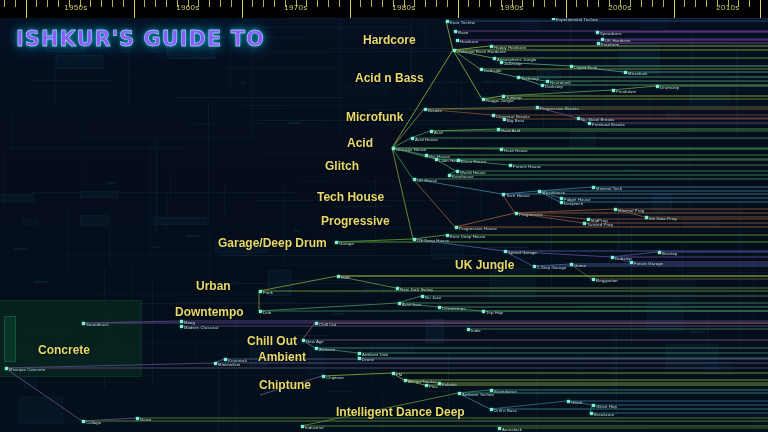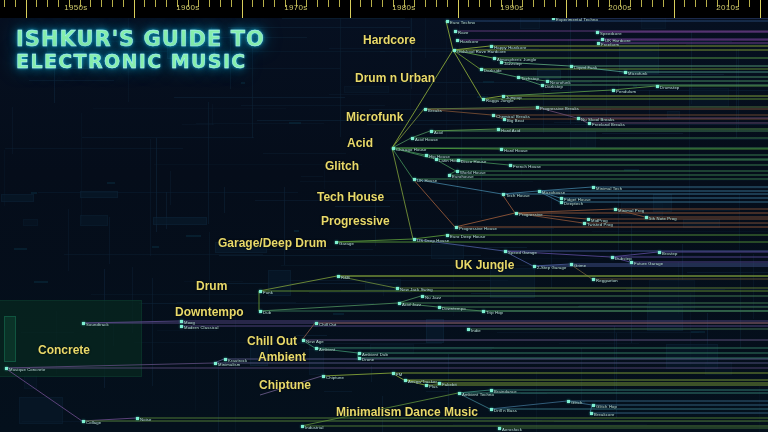--- a/index.html
+++ b/index.html
@@ -22,21 +22,21 @@
   #ruler{position:absolute;left:0;top:0;width:768px;height:18px;
          background:#000;z-index:30;}
   #ruler .tick{position:absolute;top:0;width:1px;height:7px;background:#b9b14a;}
   #ruler .tick.major{height:18px;background:#d8cf5c;}
   #ruler .dec{position:absolute;top:3px;color:#cfc96b;font-size:8px;
               letter-spacing:.3px;white-space:nowrap;transform:translateX(-50%);}
 
   
   #title{position:absolute;left:16px;top:28px;z-index:25;
          font-family:"DejaVu Sans",sans-serif;font-weight:bold;
-         font-size:21px;line-height:1.08;letter-spacing:1px;color:#86efac;
+         font-size:21px;line-height:1.08;letter-spacing:1px;color:#8b5cf6;
          text-shadow:0 0 3px #19b7d6,0 0 9px #0f8fb5,0 0 18px #0a6f93;
          -webkit-text-stroke:0.4px #bff4ff;}
   #title div{white-space:nowrap;}
   #title .l2{font-size:19px;letter-spacing:1.4px;}
 
   
   .cat{position:absolute;color:#e8d96a;font-size:11px;font-weight:bold;
        white-space:nowrap;z-index:22;text-shadow:0 0 2px #000;}
   .cat.big{font-size:12px;}
 
@@ -467,40 +467,39 @@
       <polyline points="458,393 490,409" fill="none" stroke="#3a7a8a" stroke-width="0.9" opacity="0.95"></polyline>
       <polyline points="567,401 592,405 768,405" fill="none" stroke="#3a6a8a" stroke-width="0.9" opacity="0.95"></polyline>
       <polyline points="490,409 567,401 768,401" fill="none" stroke="#3a6a8a" stroke-width="0.9" opacity="0.95"></polyline>
       <polyline points="592,405 590,413 768,413" fill="none" stroke="#3a6a8a" stroke-width="0.9" opacity="0.95"></polyline>
       <polyline points="301,426 768,426" fill="none" stroke="#5a8a3a" stroke-width="0.9" opacity="0.95"></polyline>
       <polyline points="498,428 768,428" fill="none" stroke="#4a7a3a" stroke-width="0.9" opacity="0.95"></polyline>
     </svg>
 
   <div id="title">
     <div class="l1">ISHKUR'S GUIDE TO</div>
-    <div class="l2">ELECTRONIC MUSIC</div>
   </div>
 
   <div id="cats">
       <div class="cat big" style="left:363px;top:33px">Hardcore</div>
-      <div class="cat big" style="left:355px;top:71px">Drum n Urban</div>
+      <div class="cat big" style="left:355px;top:71px">Acid n Bass</div>
       <div class="cat big" style="left:346px;top:110px">Microfunk</div>
       <div class="cat big" style="left:347px;top:136px">Acid</div>
       <div class="cat big" style="left:325px;top:159px">Glitch</div>
       <div class="cat big" style="left:317px;top:190px">Tech House</div>
       <div class="cat big" style="left:321px;top:214px">Progressive</div>
       <div class="cat big" style="left:218px;top:236px">Garage/Deep Drum</div>
       <div class="cat big" style="left:455px;top:258px">UK Jungle</div>
-      <div class="cat big" style="left:196px;top:279px">Drum</div>
+      <div class="cat big" style="left:196px;top:279px">Urban</div>
       <div class="cat big" style="left:175px;top:305px">Downtempo</div>
       <div class="cat big" style="left:247px;top:334px">Chill Out</div>
       <div class="cat big" style="left:258px;top:350px">Ambient</div>
       <div class="cat big" style="left:38px;top:343px">Concrete</div>
       <div class="cat big" style="left:259px;top:378px">Chiptune</div>
-      <div class="cat big" style="left:336px;top:405px">Minimalism Dance Music</div>
+      <div class="cat big" style="left:336px;top:405px">Intelligent Dance Deep</div>
     </div>
   <div id="nodes">
       <div class="node" style="left:446px;top:20px">
        <span class="dot"></span>
        <span class="lbl">Euro Techno</span>
      </div>
       <div class="node" style="left:557px;top:12px">
        <span class="dot"></span>
        <span class="lbl">Schranz</span>
      </div>

